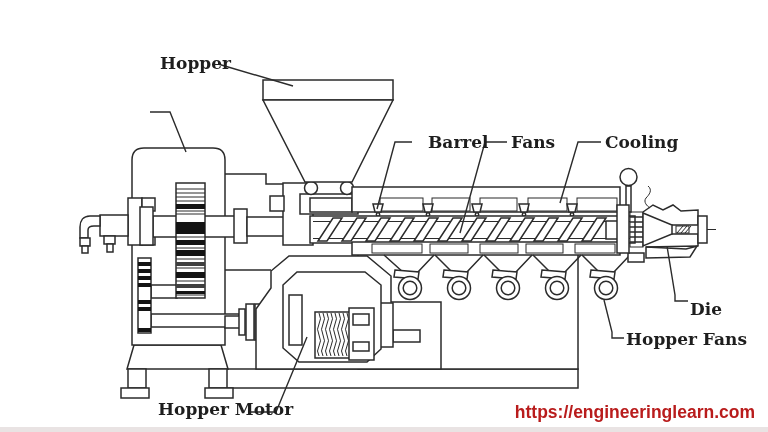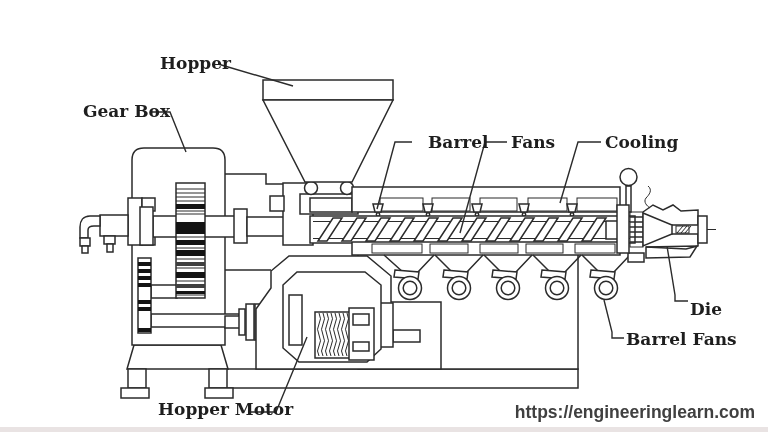--- a/index.html
+++ b/index.html
@@ -7,21 +7,21 @@
     position:relative;width:768px;height:432px;background:#ffffff;
     font-family:"DejaVu Serif", serif;overflow:hidden;font-weight:bold;
   }
   #stage svg{position:absolute;left:0;top:0;}
   .lbl{
     position:absolute;font-size:17px;color:#1e1e1e;white-space:nowrap;
     letter-spacing:0px;line-height:1.1;
   }
   .watermark{
     position:absolute;font-family:"Liberation Sans", sans-serif;
-    font-size:17.5px;color:#404040;white-space:nowrap;
+    font-size:17.5px;color:#b91c1c;white-space:nowrap;
   }
   .footer-strip{
     position:absolute;left:0;bottom:0;width:768px;height:5px;background:#e9e3e3;
   }
   .ln{stroke:#2b2b2b;stroke-width:1.5;fill:none;}
   .wf{stroke:#2b2b2b;stroke-width:1.5;fill:#ffffff;}
   .dk{fill:#141414;stroke:none;}
   .gy{fill:#3f3f3f;stroke:none;}
   .thin{stroke:#2b2b2b;stroke-width:1;fill:none;}
   .leader{stroke:#2b2b2b;stroke-width:1.4;fill:none;}
@@ -265,24 +265,23 @@
       <path d="M412,142 H395 L377,209"></path>
       <path d="M507,142 H485 L460,233"></path>
       <path d="M601,142 H578 L560,203"></path>
       <path d="M667,246 L675,295 V301 H688"></path>
       <path d="M604,300 L612,332 V338 H624"></path>
       <path d="M250,412 H276 L307,337"></path>
     </g>
   </svg>
 
   <div class="lbl" style="left:160px;top:54px">Hopper</div>
-  <div class="lbl" style="left:83px;top:102px">Gear Box</div>
   <div class="lbl" style="left:428px;top:133px">Barrel</div>
   <div class="lbl" style="left:511px;top:133px">Fans</div>
   <div class="lbl" style="left:605px;top:133px">Cooling</div>
   <div class="lbl" style="left:690px;top:300px">Die</div>
-  <div class="lbl" style="left:626px;top:330px">Barrel Fans</div>
+  <div class="lbl" style="left:626px;top:330px">Hopper Fans</div>
   <div class="lbl" style="left:158px;top:400px">Hopper Motor</div>
 
   <div class="watermark" style="right:13px;top:402px">https://engineeringlearn.com</div>
 
   <div class="footer-strip"></div>
 </div>
 
 </body></html>

